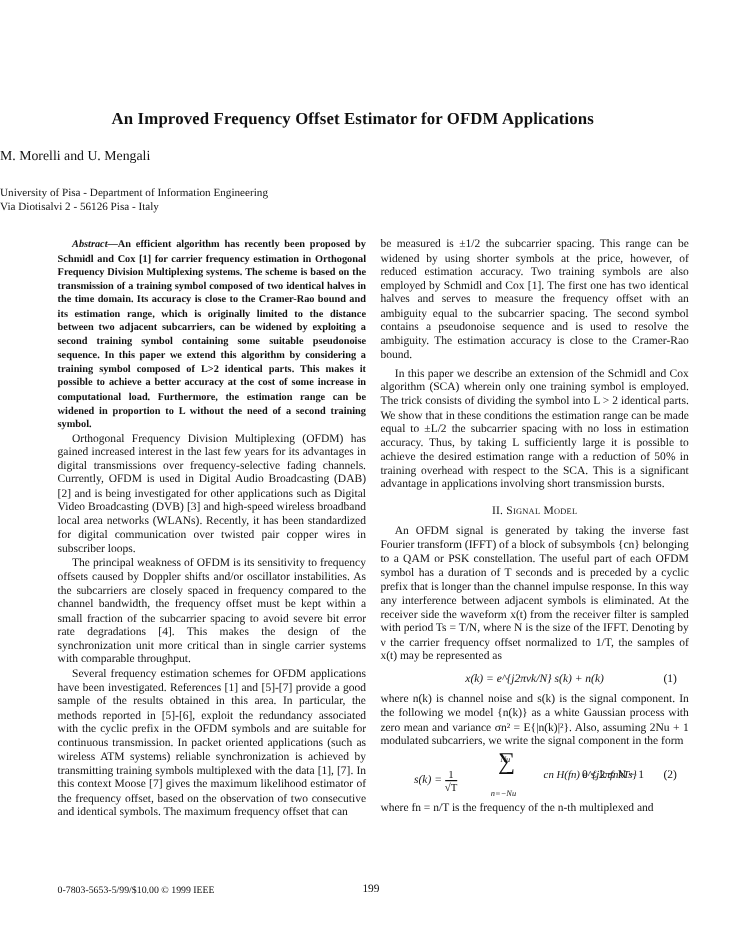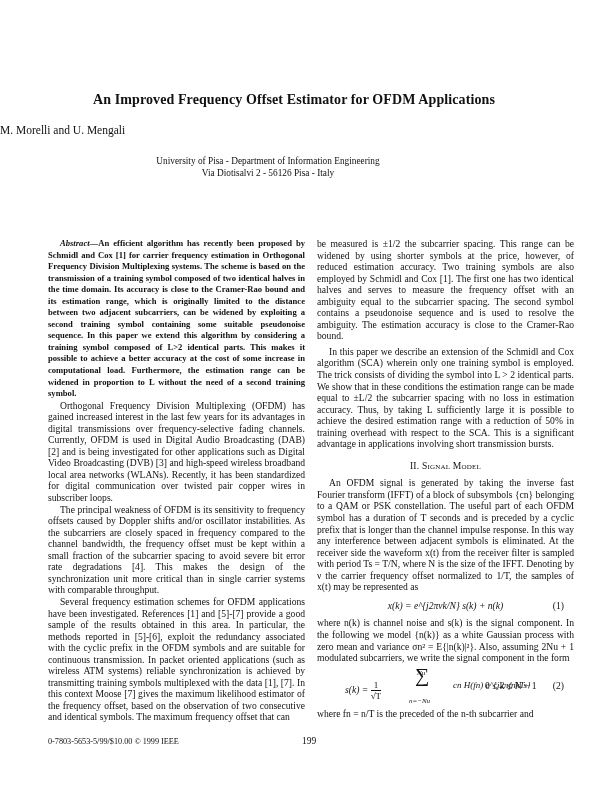--- a/index.html
+++ b/index.html
@@ -1,22 +1,22 @@
 <!DOCTYPE html>
 <html><head>
 <meta charset="utf-8">
 <style>
   html, body { margin: 0; padding: 0; background: #ffffff; }
   body { width: 612px; height: 792px; position: relative; overflow: hidden;
          font-family: "Liberation Serif", "DejaVu Serif", serif; color: #111; }
   .title { position: absolute; top: 92px; left: 0; width: 588px; text-align: center;
            font-weight: bold; font-size: 14px; letter-spacing: 0.1px; }
   .authors { position: absolute; top: 124px; left: 0; width: 501px; text-align: left; font-size: 11.5px; }
-  .affil { position: absolute; top: 155px; left: 0; width: 536px; text-align: center; font-size: 9.3px; line-height: 12px; }
-  .col { position: absolute; top: 198px; width: 257px; font-size: 9.6px; line-height: 11.55px; margin-top: 40px; }
+  .affil { position: absolute; top: 155px; left: 0; width: 536px; text-align: left; font-size: 9.3px; line-height: 12px; }
+  .col { position: absolute; top: 198px; width: 257px; font-size: 9.6px; line-height: 11.55px; }
   .col.left { left: 48px; }
   .col.right { left: 317px; }
   p { margin: 0; text-align: justify; }
   .indent { text-indent: 12px; }
   .abstract { font-weight: bold; font-size: 8.6px; line-height: 11.55px; }
   .abstract .lead { font-style: italic; }
   .sec-head { text-align: center; font-size: 9.6px; margin: 10px 0 6px 0; font-variant: small-caps; letter-spacing: 0.2px; }
   .eq { position: relative; text-align: center; margin: 7px 0 6px 0; font-style: italic; }
   .eq .num { position: absolute; right: 10px; top: 0; font-style: normal; }
   .eq2 { position: relative; height: 34px; margin: 6px 0 4px 0; font-style: italic; }
@@ -66,17 +66,17 @@
         <span class="den">√T</span>
       </span>
     </span>
     <span class="sum">∑</span>
     <span style="position:absolute; left:100px; top:-2px; font-size:7px;">Nu</span>
     <span style="position:absolute; left:92px; top:26px; font-size:7px;">n=−Nu</span>
     <span class="body">cn H(fn) e^{j2πfnkTs}</span>
     <span class="cond">0 ≤ k ≤ N − 1</span>
     <span class="num">(2)</span>
   </div>
-  <p>where fn = n/T is the preceded of the n-th subcarrier and</p>
+  <p>where fn = n/T is the frequency of the n-th multiplexed and</p>
 </div>
 
 <div class="footer-left">0-7803-5653-5/99/$10.00 © 1999 IEEE</div>
 <div class="footer-page">199</div>
 
 </body></html>

